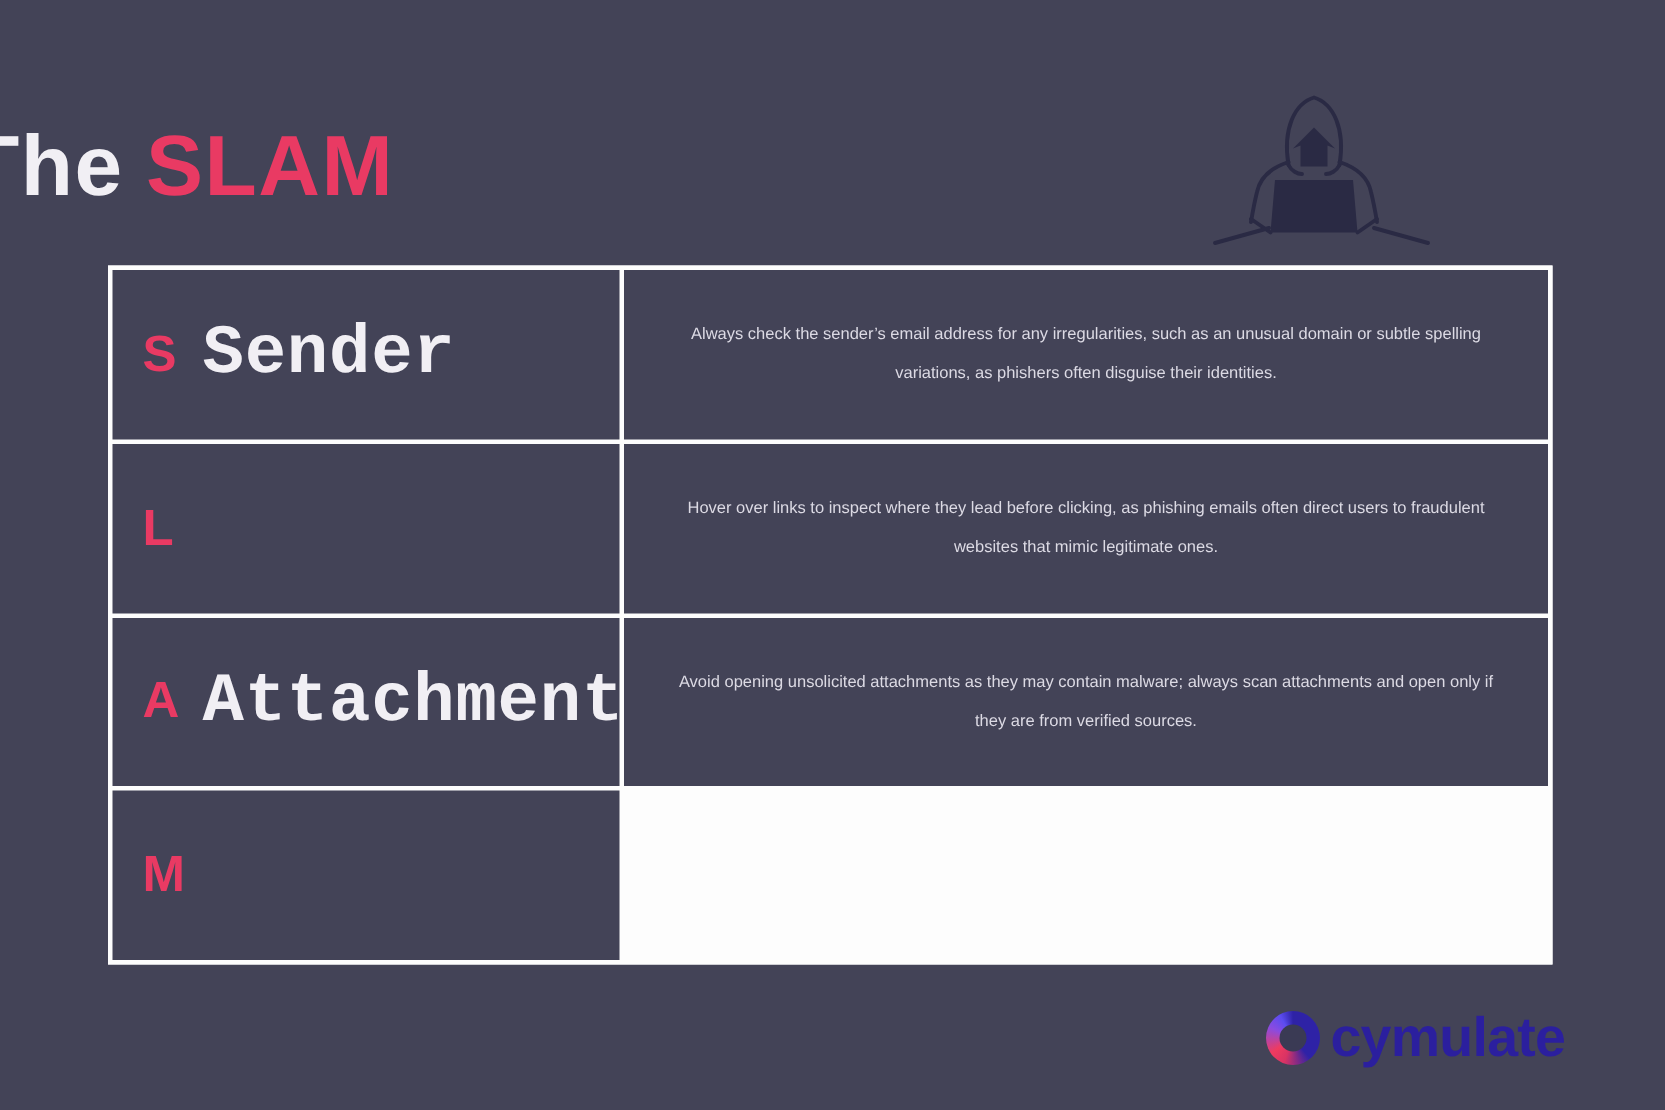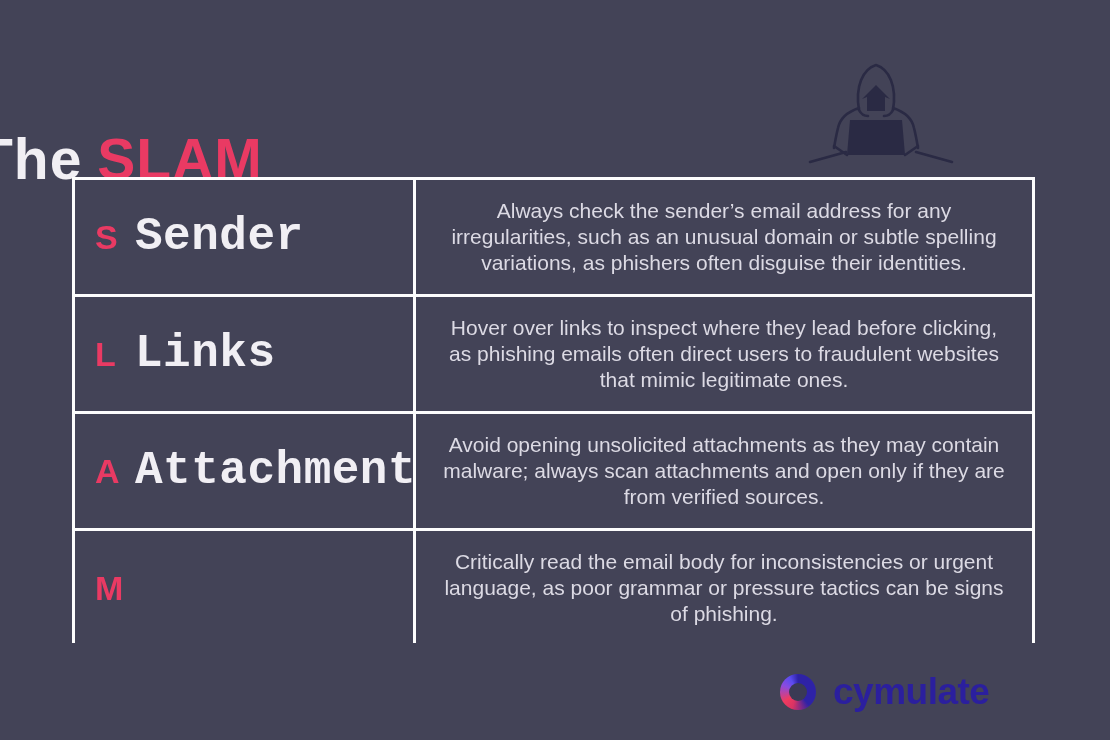--- a/index.html
+++ b/index.html
@@ -16,21 +16,21 @@
   .title-row{
     position:absolute;left:0;top:80px;width:100%;
     display:flex;justify-content:flex-start;
   }
   .title{
     margin:0;transform:translateX(-22px);
     display:flex;gap:15px;align-items:baseline;
     font-size:57px;font-weight:bold;letter-spacing:1px;
     color:#f1eff4;line-height:1.1;
   }
-  .title .accent{color:#e93a63;margin-top:48px;}
+  .title .accent{color:#e93a63;}
 
   .hacker{
     position:absolute;left:800px;top:58px;width:162px;height:120px;
   }
 
   
   .slam-table{
     position:absolute;left:72px;top:177px;width:963px;height:466px;
     box-sizing:border-box;
     background:#fdfdfd;              
@@ -45,27 +45,27 @@
   .letter{
     color:#e93a63;font-weight:bold;font-size:34px;
     width:40px;flex:0 0 auto;
   }
   .label{
     color:#f1eff4;font-weight:bold;font-size:46px;letter-spacing:.5px;font-family:Liberation Mono, monospace;
   }
   .cell.desc{
     justify-content:center;text-align:center;
     padding:18px 26px;
-    color:#dcdae4;font-size:21px;line-height:26px;
+    color:#dcdae4;font-size:11px;line-height:26px;
   }
 
   
   .brand{
-    position:absolute;left:780px;top:671px;
-    display:flex;align-items:center;gap:17px;
+    position:absolute;left:844px;top:671px;
+    display:flex;align-items:center;gap:7px;
   }
   .ring{
     position:relative;width:36px;height:36px;border-radius:50%;
     background:conic-gradient(from 0deg,
       #2e22a6 0deg, #2e22a6 140deg,
       #d93364 200deg, #ef3b5f 235deg,
       #8a4be0 295deg, #5b4cf0 330deg, #2e22a6 360deg);
     flex:0 0 auto;
   }
   .ring::after{
@@ -113,40 +113,36 @@
     <div class="cell term">
       <span class="letter">S</span>
       <span class="label">Sender</span>
     </div>
     <div class="cell desc">
       <span>Always check the sender’s email address for any irregularities, such as an unusual domain or subtle spelling variations, as phishers often disguise their identities.</span>
     </div>
 
     <div class="cell term">
       <span class="letter">L</span>
-      <span class="label">Links</span>
     </div>
     <div class="cell desc">
       <span>Hover over links to inspect where they lead before clicking, as phishing emails often direct users to fraudulent websites that mimic legitimate ones.</span>
     </div>
 
     <div class="cell term">
       <span class="letter">A</span>
       <span class="label">Attachments</span>
     </div>
     <div class="cell desc">
       <span>Avoid opening unsolicited attachments as they may contain malware; always scan attachments and open only if they are from verified sources.</span>
     </div>
 
     <div class="cell term">
       <span class="letter">M</span>
     </div>
-    <div class="cell desc">
-      <span>Critically read the email body for inconsistencies or urgent language, as poor grammar or pressure tactics can be signs of phishing.</span>
-    </div>
 
   </div>
 
   <div class="brand">
     <span class="ring"></span>
     <span class="brand-text">cymulate</span>
   </div>
 
 </div>
 

